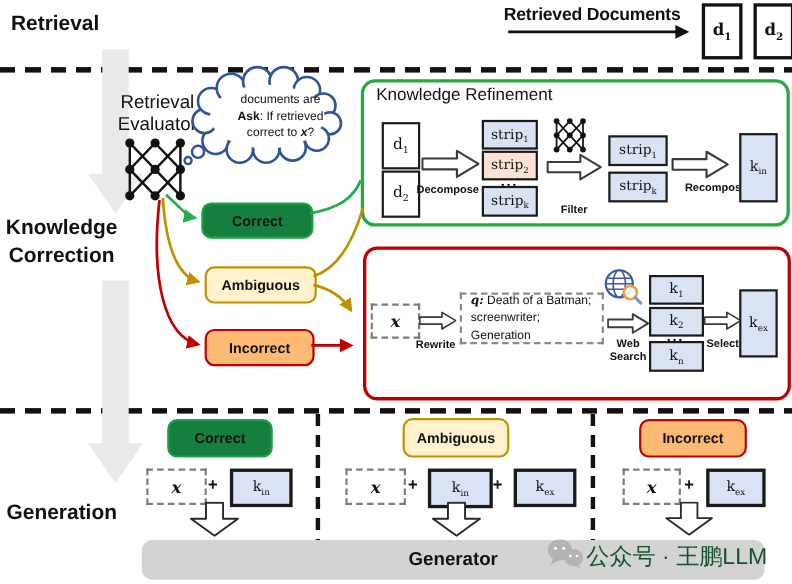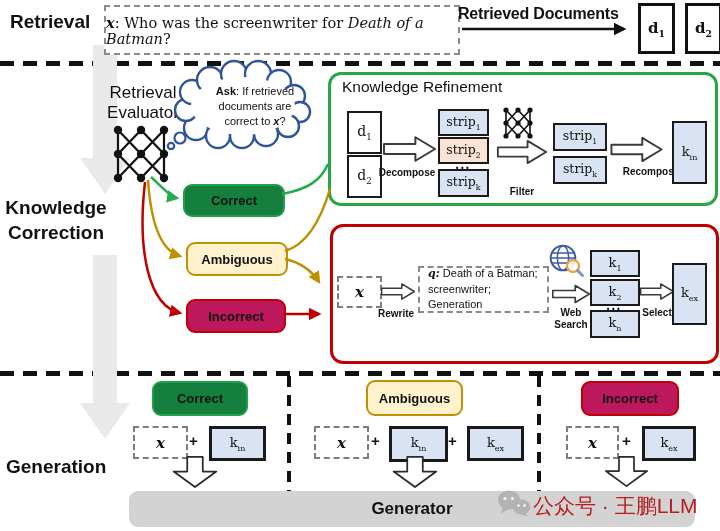--- a/index.html
+++ b/index.html
@@ -19,28 +19,28 @@
   .kbox{position:absolute;background:#dae3f3;border:2.5px solid #1a1a1a;display:flex;align-items:center;justify-content:center;
         font-family:"DejaVu Serif",serif;font-size:13px;}
   .peach{background:#fbe2d5;}
   .whitebox{position:absolute;background:#fff;border:2.5px solid #1a1a1a;display:flex;align-items:center;justify-content:center;
         font-family:"DejaVu Serif",serif;font-size:14px;}
   .roundbox{position:absolute;background:#fff;border-radius:13px;}
   .boxtitle{position:absolute;font-size:15.5px;color:#111;}
   .verdict{position:absolute;border-radius:9px;font-weight:bold;font-size:13px;display:flex;align-items:center;justify-content:center;color:#111;}
   .v-correct{background:#15803d;border:2.5px solid #21a04a;}
   .v-ambiguous{background:#fff2cc;border:2.5px solid #bf9000;}
-  .v-incorrect{background:#be185d;border:2.5px solid #c00000;}
+  .v-incorrect{background:#fdba74;border:2.5px solid #c00000;}
   .oplabel{position:absolute;font-weight:bold;font-size:10px;color:#111;text-align:center;line-height:1.15;}
   .xbox{position:absolute;border:2.5px dashed #7d7d7d;background:#fff;display:flex;align-items:center;justify-content:center;
         font-family:"DejaVu Serif",serif;font-style:italic;font-weight:bold;font-size:15px;}
   .plus{position:absolute;font-weight:bold;font-size:15px;}
   .dots{position:absolute;font-family:"DejaVu Serif",serif;font-weight:bold;font-size:12px;letter-spacing:1px;}
   .cloudtext{position:absolute;font-size:11px;line-height:1.38;text-align:center;color:#111;}
-  .watermark{position:absolute;font-size:21px;color:#b91c1c;white-space:nowrap;}
+  .watermark{position:absolute;font-size:21px;color:#14532d;white-space:nowrap;}
   svg.shape{position:absolute;display:block;}
 </style>
 </head>
 <body>
 
 <div id="canvas">
 
   <div class="hdash" style="left:0;top:61px;width:720px;"></div>
   <div class="hdash" style="left:0;top:371px;width:720px;"></div>
   <div class="vdash" style="left:287px;top:376px;height:116px;"></div>
@@ -51,25 +51,20 @@
   <div class="gshaft" style="left:93px;top:255px;width:24px;height:150px;"></div>
   <div class="ghead" style="left:80px;top:403px;"></div>
 
   <div class="sec" style="left:10px;top:10px;">Retrieval</div>
   <div class="sec" style="left:0;top:196px;width:112px;text-align:center;">
     <div>Knowledge</div>
     <div>Correction</div>
   </div>
   <div class="sec" style="left:6px;top:455px;">Generation</div>
 
-  <div class="dashedbox serif" style="left:104px;top:5px;width:352px;height:46px;font-size:14.5px;">
-    <span>
-      <b><i>x</i></b><span>: Who was the screenwriter for </span><i>Death of a Batman</i><span>?</span>
-    </span>
-  </div>
   <div class="abs" style="left:458px;top:5px;width:174px;font-size:16px;font-weight:600;letter-spacing:-0.2px;">Retrieved Documents</div>
   <div class="docbox" style="left:638px;top:3px;width:31px;height:45px;">
     <span><span>d</span><sub>1</sub></span>
   </div>
   <div class="docbox" style="left:685px;top:3px;width:31px;height:45px;">
     <span><span>d</span><sub>2</sub></span>
   </div>
 
   <div class="abs" style="left:98px;top:83px;width:90px;text-align:center;font-size:17px;line-height:1.18;">
     <div>Retrieval</div>
@@ -106,22 +101,22 @@
         <circle cx="76" cy="78" r="12"></circle>
       <circle cx="52" cy="78" r="12"></circle>
     </g>
     <ellipse cx="77" cy="48" rx="52" ry="29" fill="#fff"></ellipse>
     <g fill="#fff" stroke="#2f5597" stroke-width="2.2">
       <circle cx="14" cy="80" r="5.5"></circle>
         <circle cx="5" cy="88" r="3.2"></circle>
     </g>
   </svg>
   <div class="cloudtext" style="left:196px;top:84px;width:118px;">
+    <div>documents are</div>
     <div><b>Ask</b><span>: If retrieved</span></div>
-    <div>documents are</div>
     <div><span>correct to </span><b><i>x</i></b><span>?</span></div>
   </div>
 
   <div class="verdict v-correct" style="left:183px;top:184px;width:98px;height:29px;">Correct</div>
   <div class="verdict v-ambiguous" style="left:186px;top:242px;width:98px;height:30px;">Ambiguous</div>
   <div class="verdict v-incorrect" style="left:186px;top:299px;width:96px;height:30px;">Incorrect</div>
 
   <div class="roundbox" style="left:328px;top:72px;width:384px;height:128px;border:3px solid #28a745;"></div>
   <div class="boxtitle" style="left:342px;top:78px;">Knowledge Refinement</div>
 

